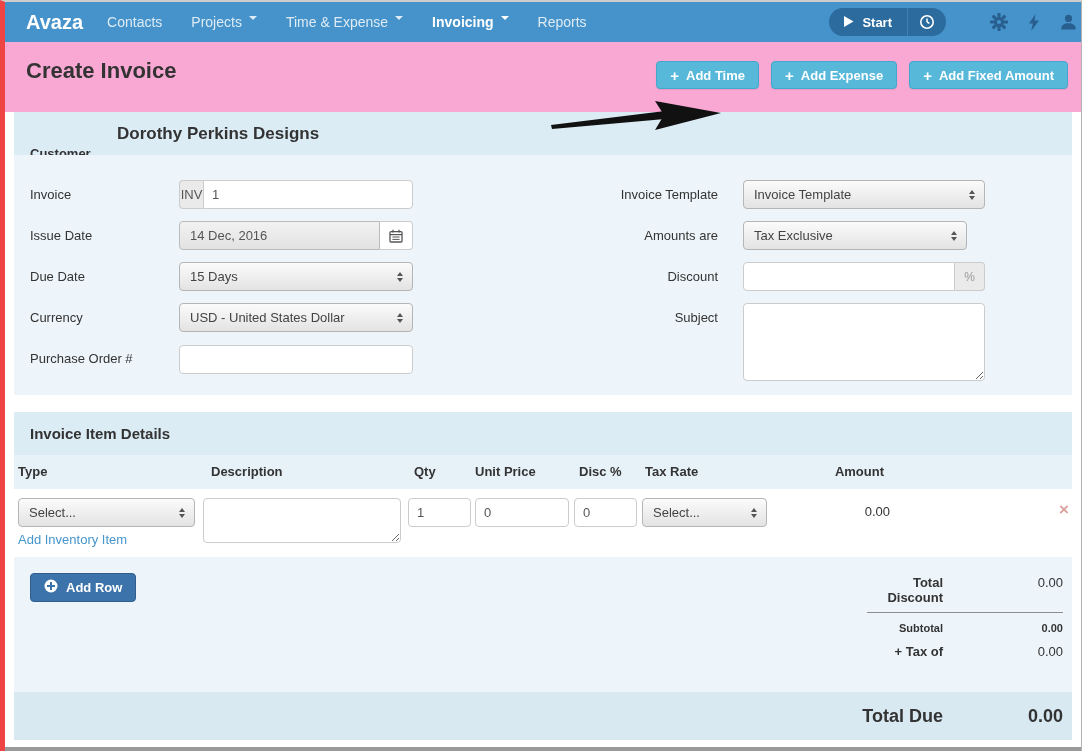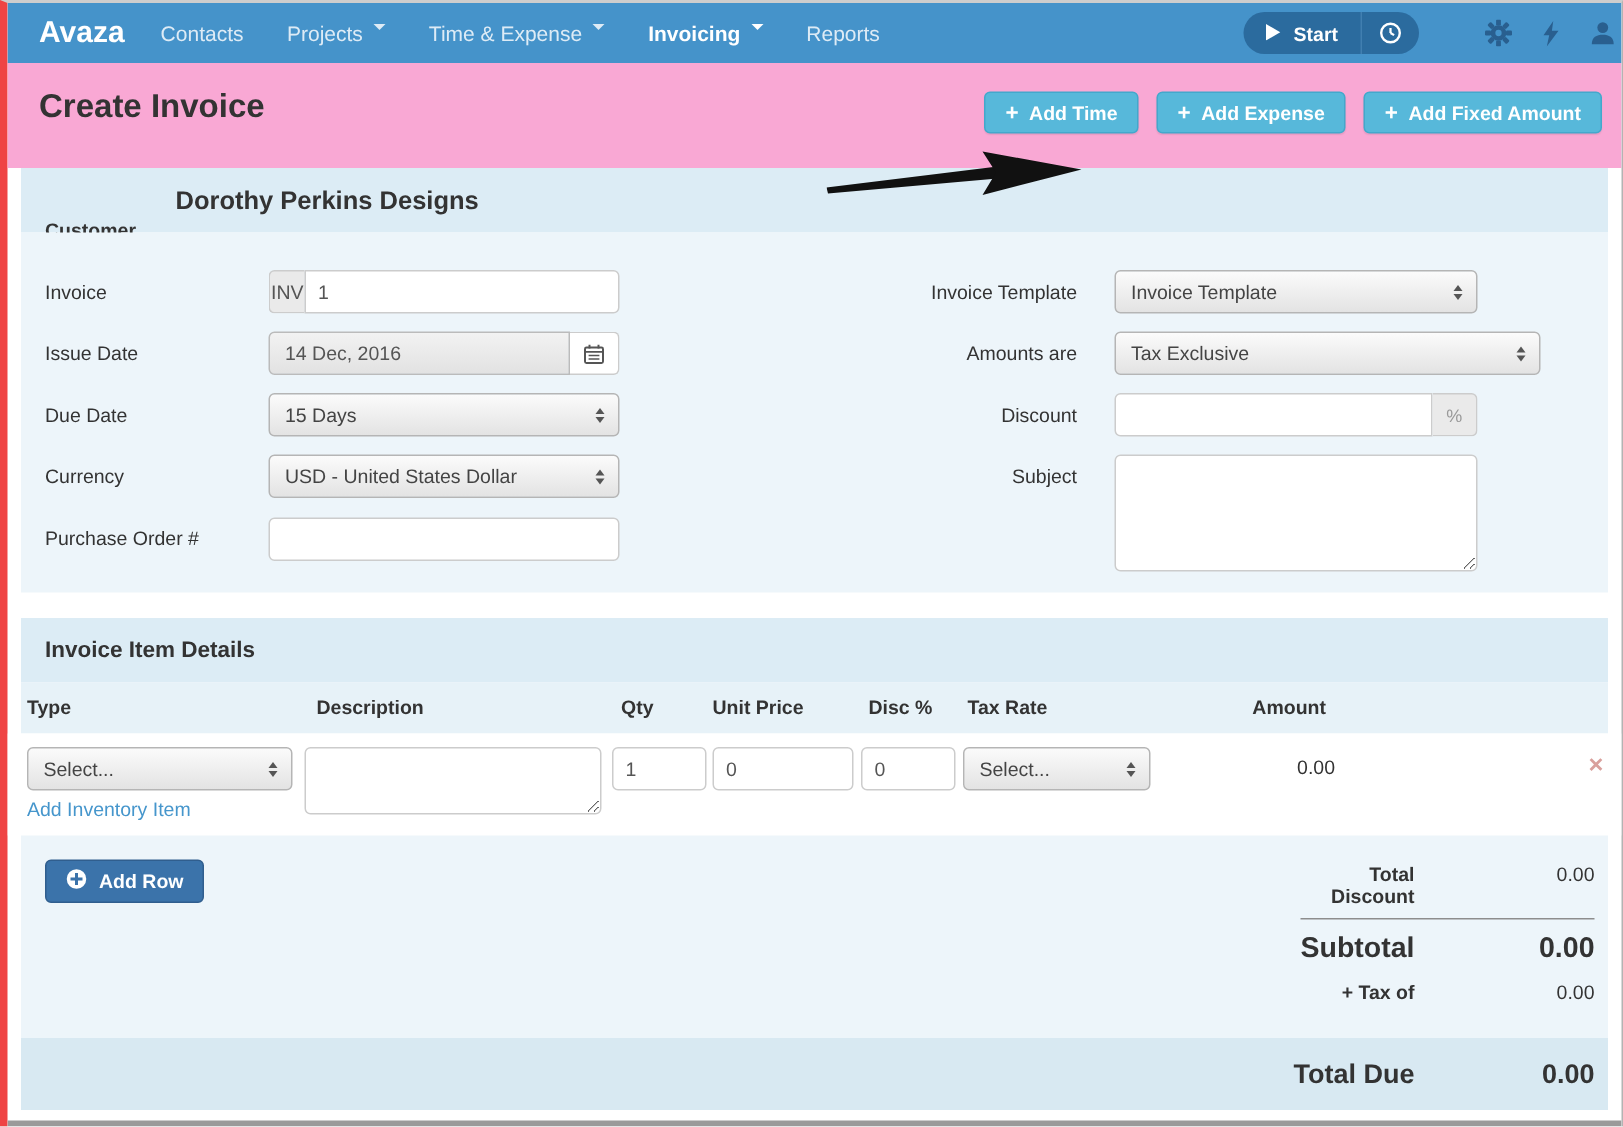--- a/index.html
+++ b/index.html
@@ -59,21 +59,21 @@
   .close-x{position:absolute;color:#d9a09c;font-weight:bold;font-size:17px;line-height:1;cursor:pointer;}
   
   .addrow{height:135px;background:#edf5fa;position:relative;}
   .btn-addrow{position:absolute;left:16px;top:16px;height:29px;background:#3b73aa;border:1px solid #305e8e;border-radius:4px;color:#fff;
               font-weight:bold;font-size:13px;display:flex;align-items:center;gap:8px;padding:0 13px;cursor:pointer;}
   .totals{position:absolute;top:18px;right:9px;width:196px;}
   .t-row{display:flex;align-items:baseline;}
   .t-row .tl{flex:1;text-align:right;font-weight:bold;}
   .t-row .tv{width:120px;text-align:right;}
   .t-row.small{font-size:13px;}
-  .t-row.big{font-size:19px;font-weight:bold;margin-top:9px;}
+  .t-row.big{font-size:11px;font-weight:bold;margin-top:9px;}
   .t-row.first{padding-bottom:7px;border-bottom:1px solid #8d8d8d;}
   .t-row.last{margin-top:10px;}
   .due-band{height:48px;background:#d8e9f2;display:flex;align-items:center;justify-content:flex-end;padding-right:9px;box-sizing:border-box;font-size:18px;font-weight:bold;}
   .due-band .tv{width:120px;text-align:right;}
   .bottom-strip{position:absolute;left:0;bottom:0;width:100%;height:4px;background:#9a9a9a;}
 </style>
 </head>
 <body>
 
 <div class="frame">
@@ -224,21 +224,21 @@
     <span class="f-label r" style="top:32px;">Invoice Template</span>
     <div class="sel" style="position:absolute;left:729px;top:25px;width:242px;">
       <span>Invoice Template</span>
       <span class="ud">
           <i class="up"></i>
           <i class="dn"></i>
         </span>
     </div>
 
     <span class="f-label r" style="top:73px;">Amounts are</span>
-    <div class="sel" style="position:absolute;left:729px;top:66px;width:284px;">
+    <div class="sel" style="position:absolute;left:729px;top:66px;width:224px;">
       <span>Tax Exclusive</span>
       <span class="ud">
           <i class="up"></i>
           <i class="dn"></i>
         </span>
     </div>
 
     <span class="f-label r" style="top:114px;">Discount</span>
     <div class="grp" style="left:729px;top:107px;width:242px;">
       <input class="input" style="flex: 1 1 0%; border-radius: 4px 0px 0px 4px; min-width: 0px;" value="">

